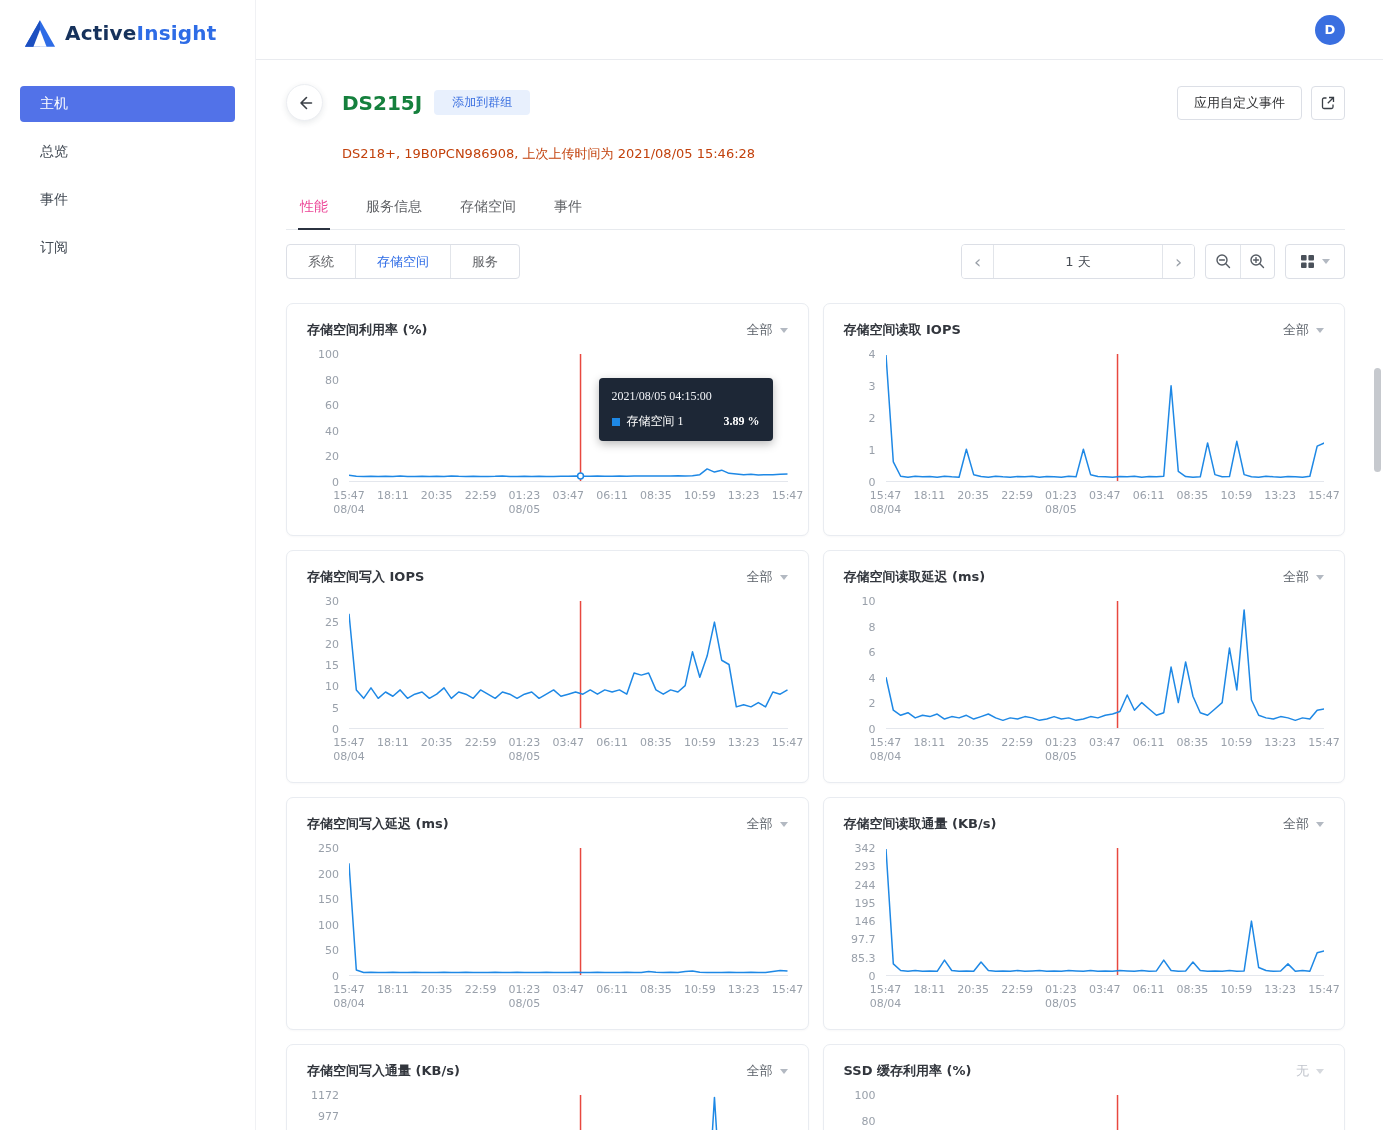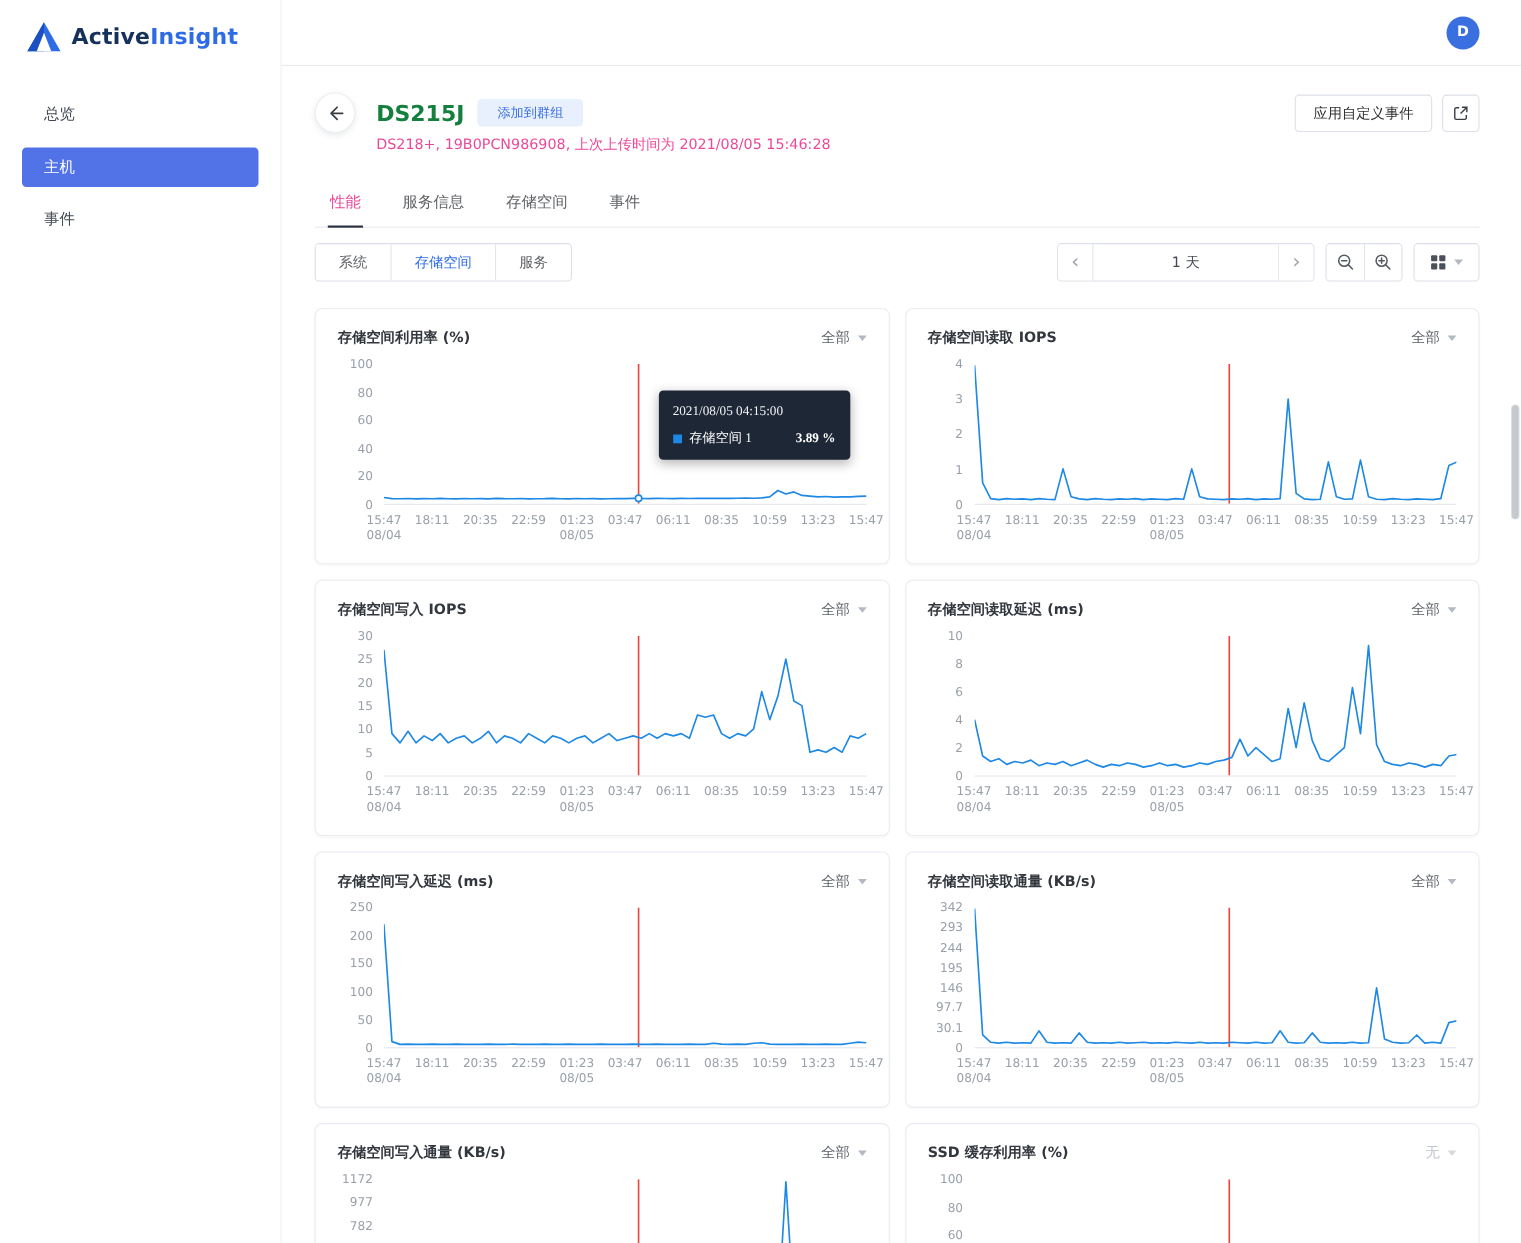--- a/index.html
+++ b/index.html
@@ -30,21 +30,21 @@
   .title-row { display:flex; align-items:center; }
   .back-btn { width:37px; height:37px; border-radius:50%; background:#fff; border:1px solid #eceef2;
     box-shadow:0 2px 6px rgba(31,45,61,.10); display:flex; align-items:center; justify-content:center; cursor:pointer; }
   .page-title { font-size:20px; font-weight:bold; color:#15803d; margin-left:19px; }
   .badge { margin-left:12px; background:#e8f0fd; color:#3a6fe0; font-size:12px; padding:4px 18px;
     border-radius:4px; cursor:pointer; }
   .title-actions { margin-left:auto; display:flex; gap:9px; }
   .btn { height:34px; background:#fff; border:1px solid #dcdfe6; border-radius:4px; font-size:13px;
     color:#303133; padding:0 16px; display:flex; align-items:center; justify-content:center; cursor:pointer; }
   .icon-btn { width:34px; padding:0; }
-  .subtitle { margin:1px 0 0 56px; font-size:13px; color:#ec4899; }
+  .subtitle { margin:24px 0 0 56px; font-size:13px; color:#c2410c; }
 
   .tabs { display:flex; gap:34px; margin-top:26px; border-bottom:1px solid #e7eaee; padding-left:12px; }
   .tab { font-size:14px; color:#606266; padding:9px 2px 13px; position:relative; cursor:pointer; }
   .tab.active { color:#ec4899; }
   .tab.active::after { content:""; position:absolute; left:0; right:0; bottom:-1px; height:2px; background:#2b3240; }
 
   .controls-row { display:flex; align-items:center; margin-top:14px; }
   .segmented { display:flex; border:1px solid #dcdfe6; border-radius:4px; overflow:hidden; height:35px; background:#fff; }
   .seg { padding:0 21px; display:flex; align-items:center; font-size:13px; color:#606266;
     border-left:1px solid #e2e5ea; cursor:pointer; }
@@ -104,28 +104,31 @@
   <aside class="sidebar">
     <div class="logo-row">
       <svg width="32" height="29" viewBox="0 0 34 30">
         <polygon points="17,1 33,29 1,29" fill="#2e6ce6"></polygon>
         <polygon points="17,1 17,29 1,29" fill="#1c4fc0"></polygon>
         <polygon points="17,11 24,29 10,29" fill="#ffffff"></polygon>
       </svg>
       <div class="brand"><span class="b1">Active</span><span class="b2">Insight</span></div>
     </div>
     <nav class="nav">
+        <div class="nav-item active">
+    <span>主机</span>
+  </div>
         <div class="nav-item">
     <span>总览</span>
   </div>
-        <div class="nav-item active">
-    <span>主机</span>
-  </div>
         <div class="nav-item">
     <span>事件</span>
+  </div>
+        <div class="nav-item">
+    <span>订阅</span>
   </div>
       </nav>
   </aside>
 
   <div class="main">
     <header class="topbar">
       <div class="avatar">D</div>
     </header>
 
     <div class="content">
@@ -540,21 +543,21 @@
     <div class="card-head">
       <div class="chart-title">存储空间读取通量 (KB/s)</div>
       <div class="scope-dd">
         <span class="dd-label">全部</span>
         <span class="caret"></span>
       </div>
     </div>
     <div class="chart-body">
       <div class="y-axis">
                 <div class="ytick" style="bottom: 0%;">0</div>
-                <div class="ytick" style="bottom: 14.269%;">30.1</div>
+                <div class="ytick" style="bottom: 14.269%;">85.3</div>
                 <div class="ytick" style="bottom: 28.5673%;">97.7</div>
                 <div class="ytick" style="bottom: 42.6901%;">146</div>
                 <div class="ytick" style="bottom: 57.0175%;">195</div>
                 <div class="ytick" style="bottom: 71.345%;">244</div>
                 <div class="ytick" style="bottom: 85.6725%;">293</div>
                 <div class="ytick" style="bottom: 100%;">342</div>
               </div>
       <div class="plot">
         <svg preserveAspectRatio="none" viewBox="0 0 449 128">
                   <line x1="237.072" x2="237.072" y1="0" y2="128" stroke="#e8483f" stroke-width="1.5" vector-effect="non-scaling-stroke"></line>

